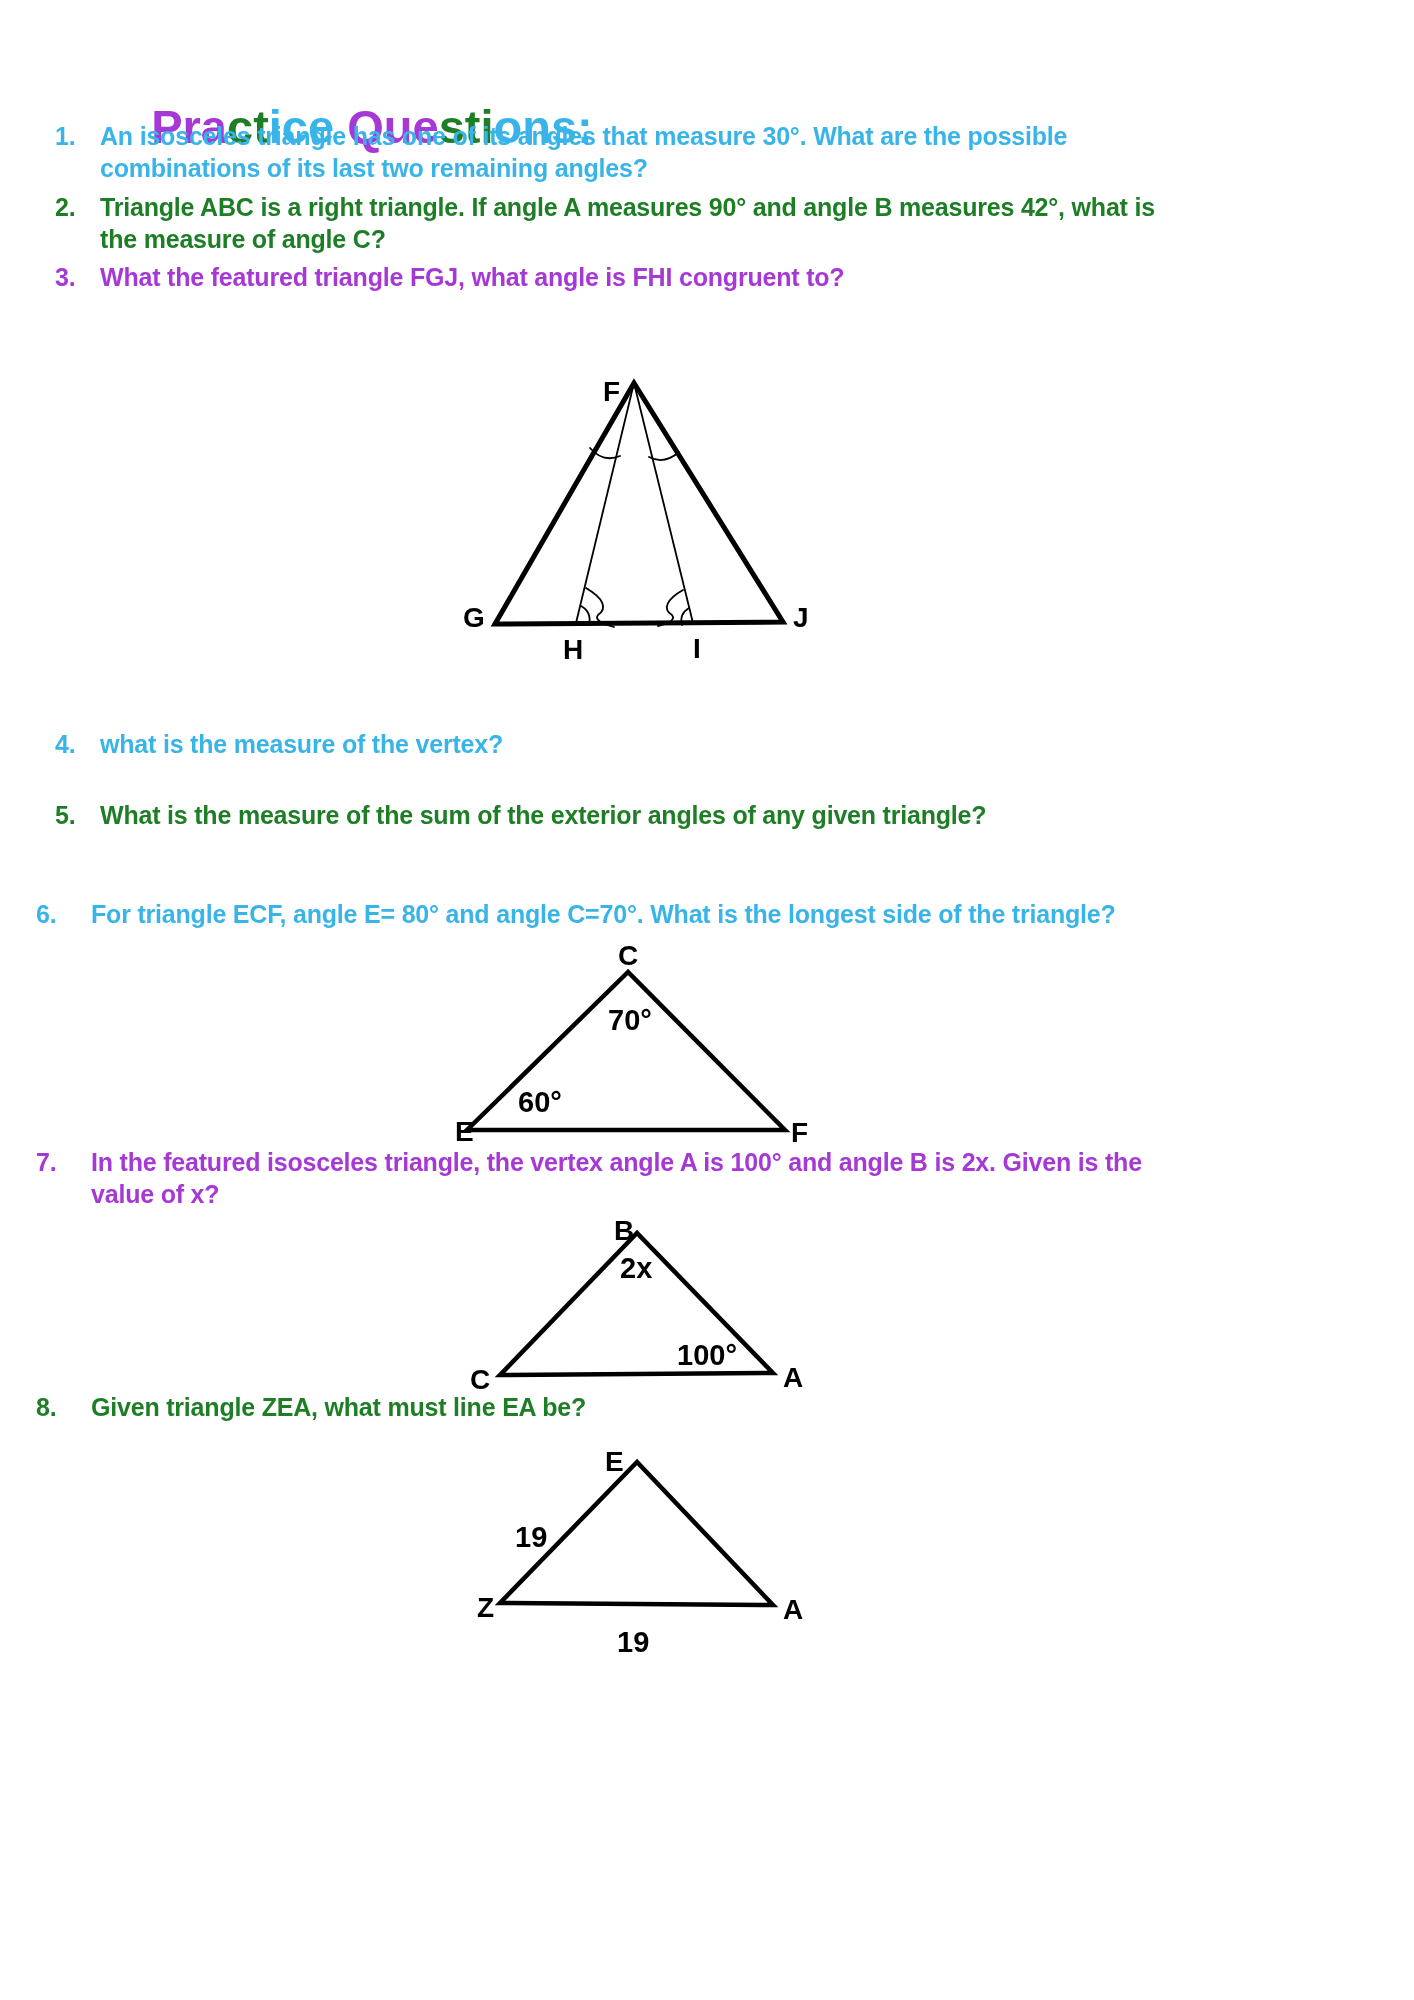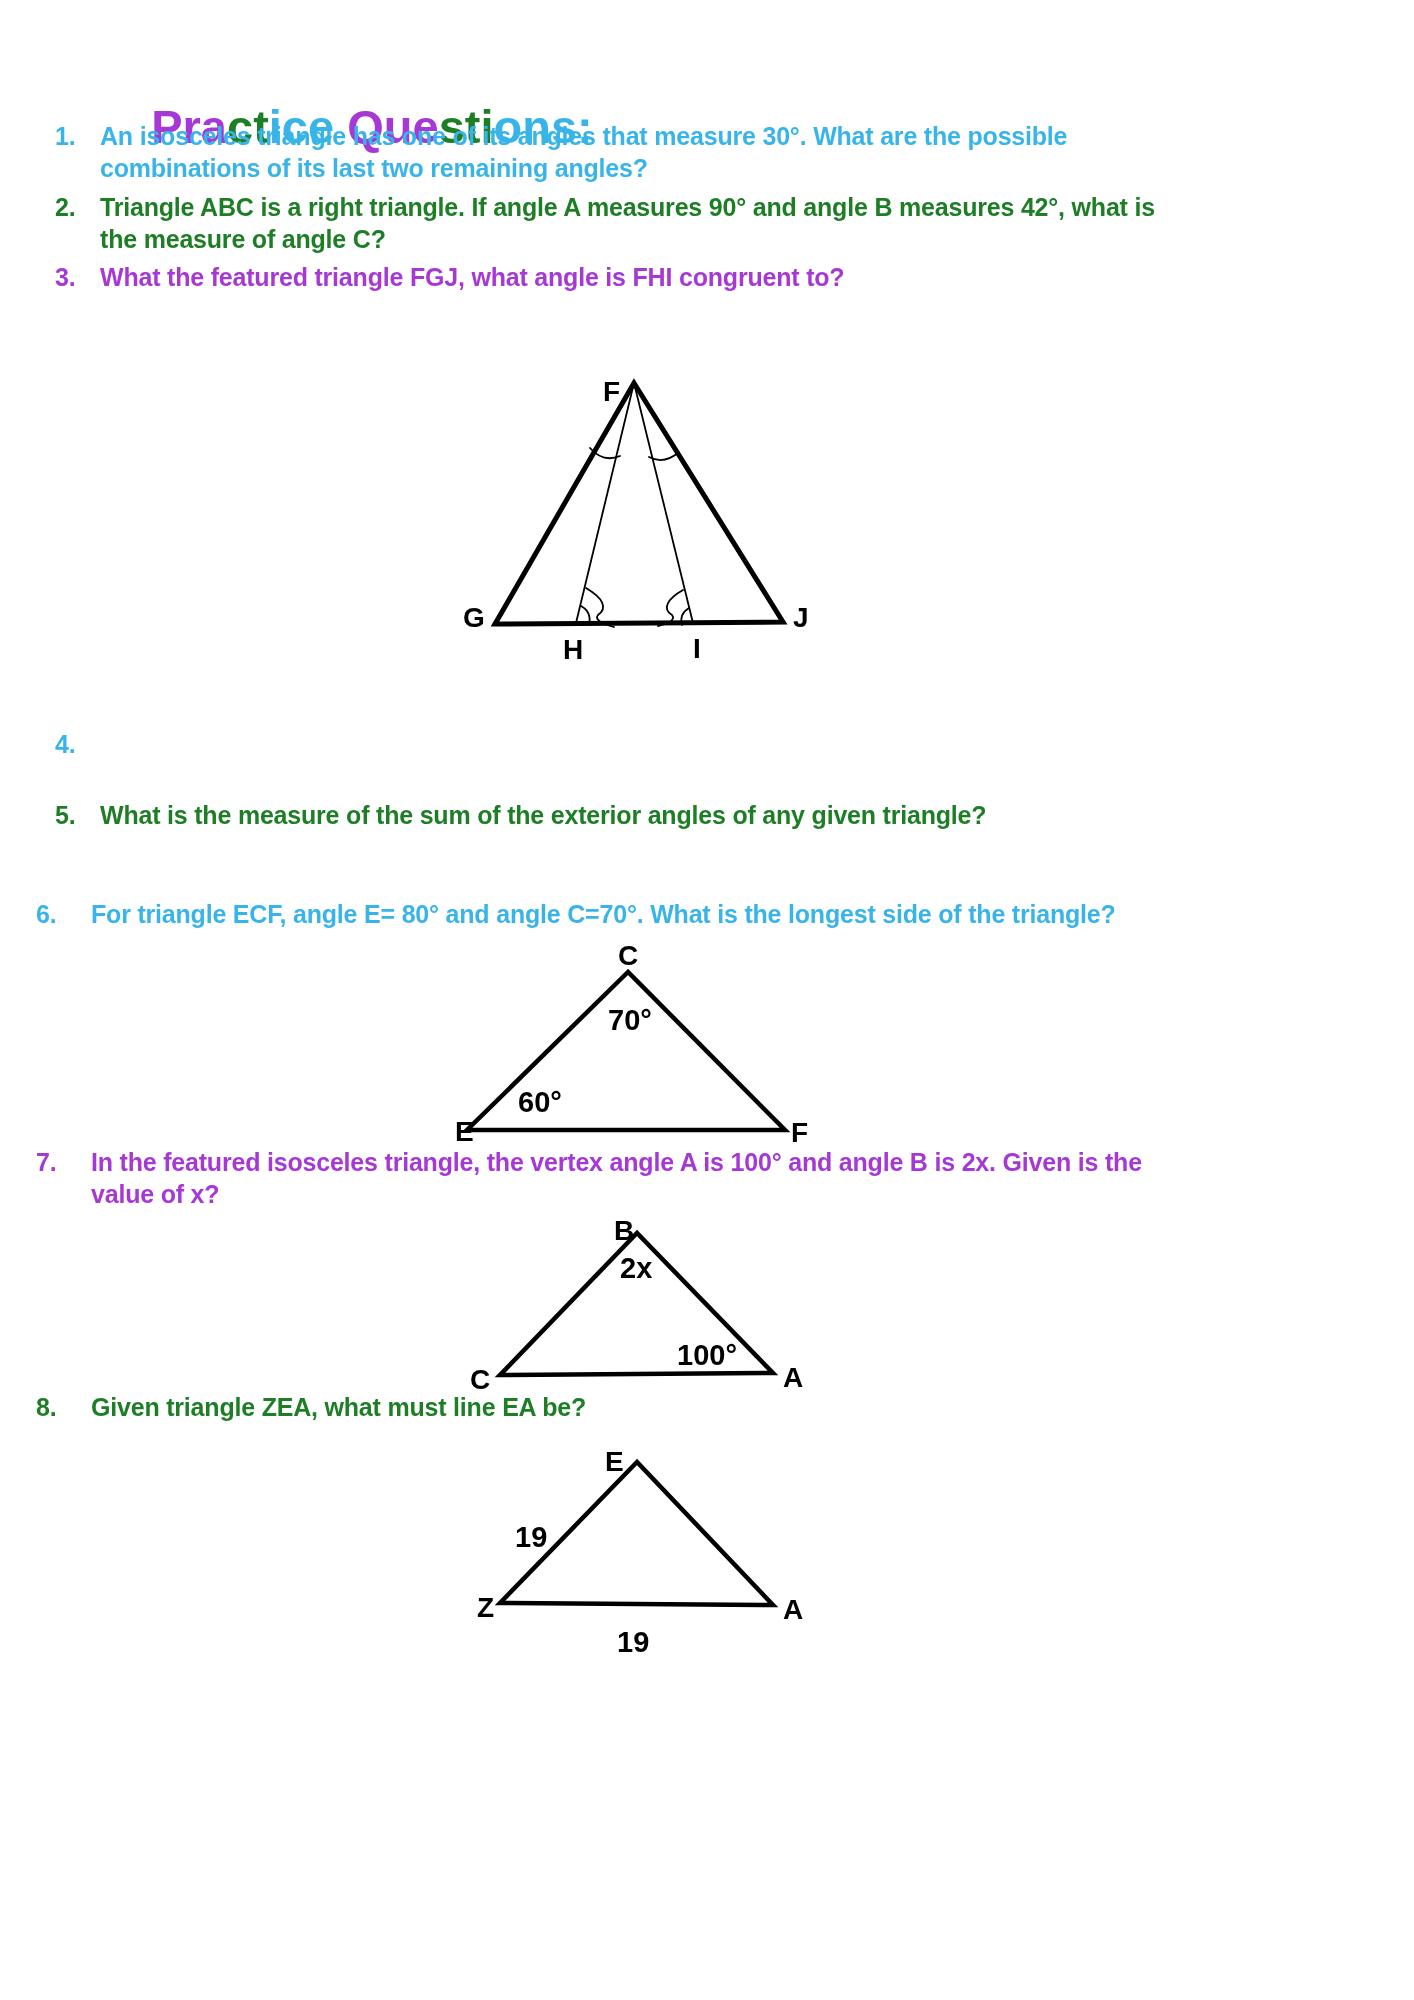--- a/index.html
+++ b/index.html
@@ -88,20 +88,21 @@
     <text class="dlabel" x="163" y="33">F</text>
     <text class="dlabel" x="23" y="259">G</text>
     <text class="dlabel" x="353" y="259">J</text>
     <text class="dlabel" x="123" y="291">H</text>
     <text class="dlabel" x="253" y="290">I</text>
   </svg>
 
   <div class="q c-cyan" style="top:728px;">
     <span class="qnum">4.</span>
     <div class="qtext">
+      <div>what is the measure of the vertex?</div>
     </div>
   </div>
 
   <div class="q c-green" style="top:799px;">
     <span class="qnum">5.</span>
     <div class="qtext">
       <div>What is the measure of the sum of the exterior angles of any given triangle?</div>
     </div>
   </div>
 

